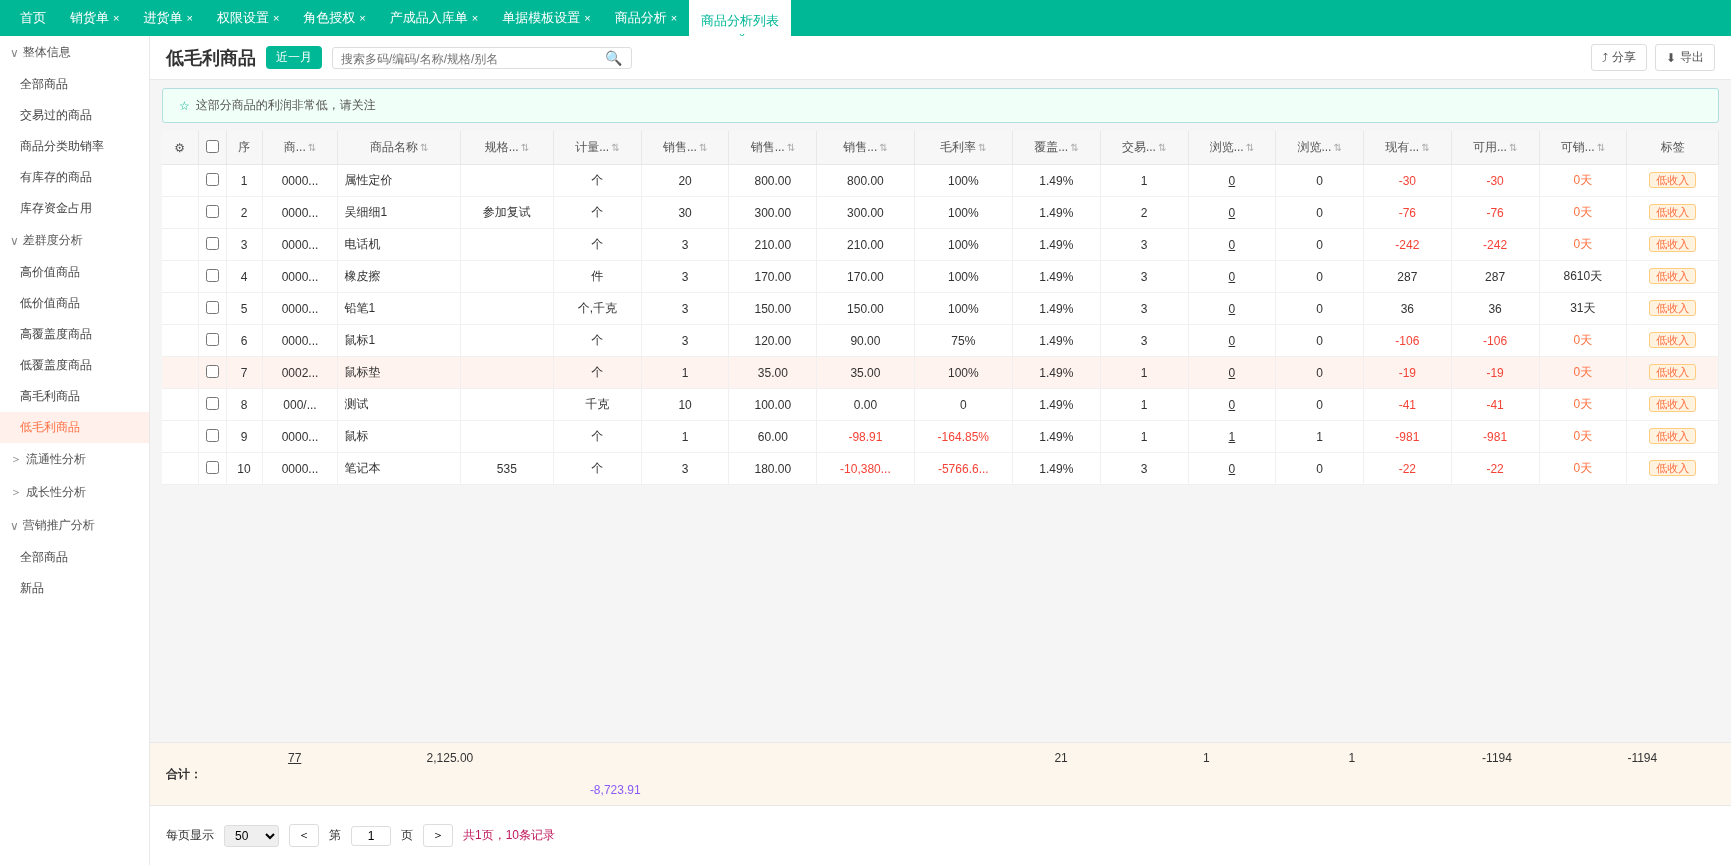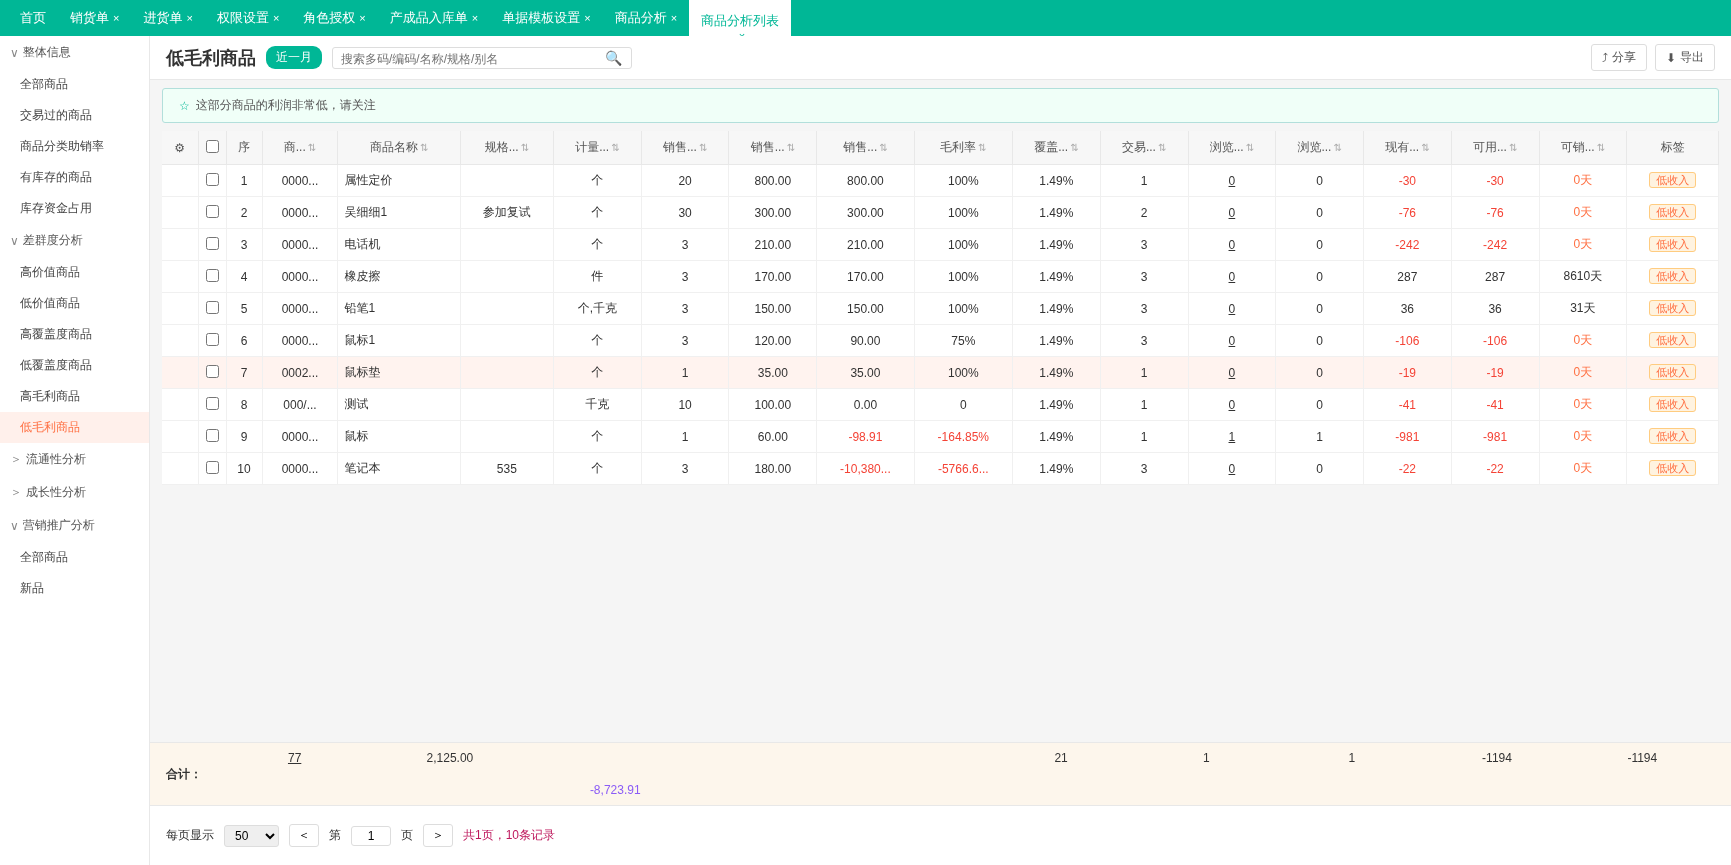--- a/index.html
+++ b/index.html
@@ -77,21 +77,21 @@
     }
     .page-title {
       font-size: 18px;
       font-weight: bold;
       color: #333;
     }
     .date-filter-btn {
       background: #00b796;
       color: #fff;
       border: none;
-      border-radius: 9px;
+      border-radius: 4px;
       padding: 3px 10px;
       font-size: 12px;
       cursor: pointer;
     }
     .search-box {
       display: flex;
       align-items: flex-end;
       border: 1px solid #ddd;
       border-radius: 3px;
       padding: 2px 8px;

